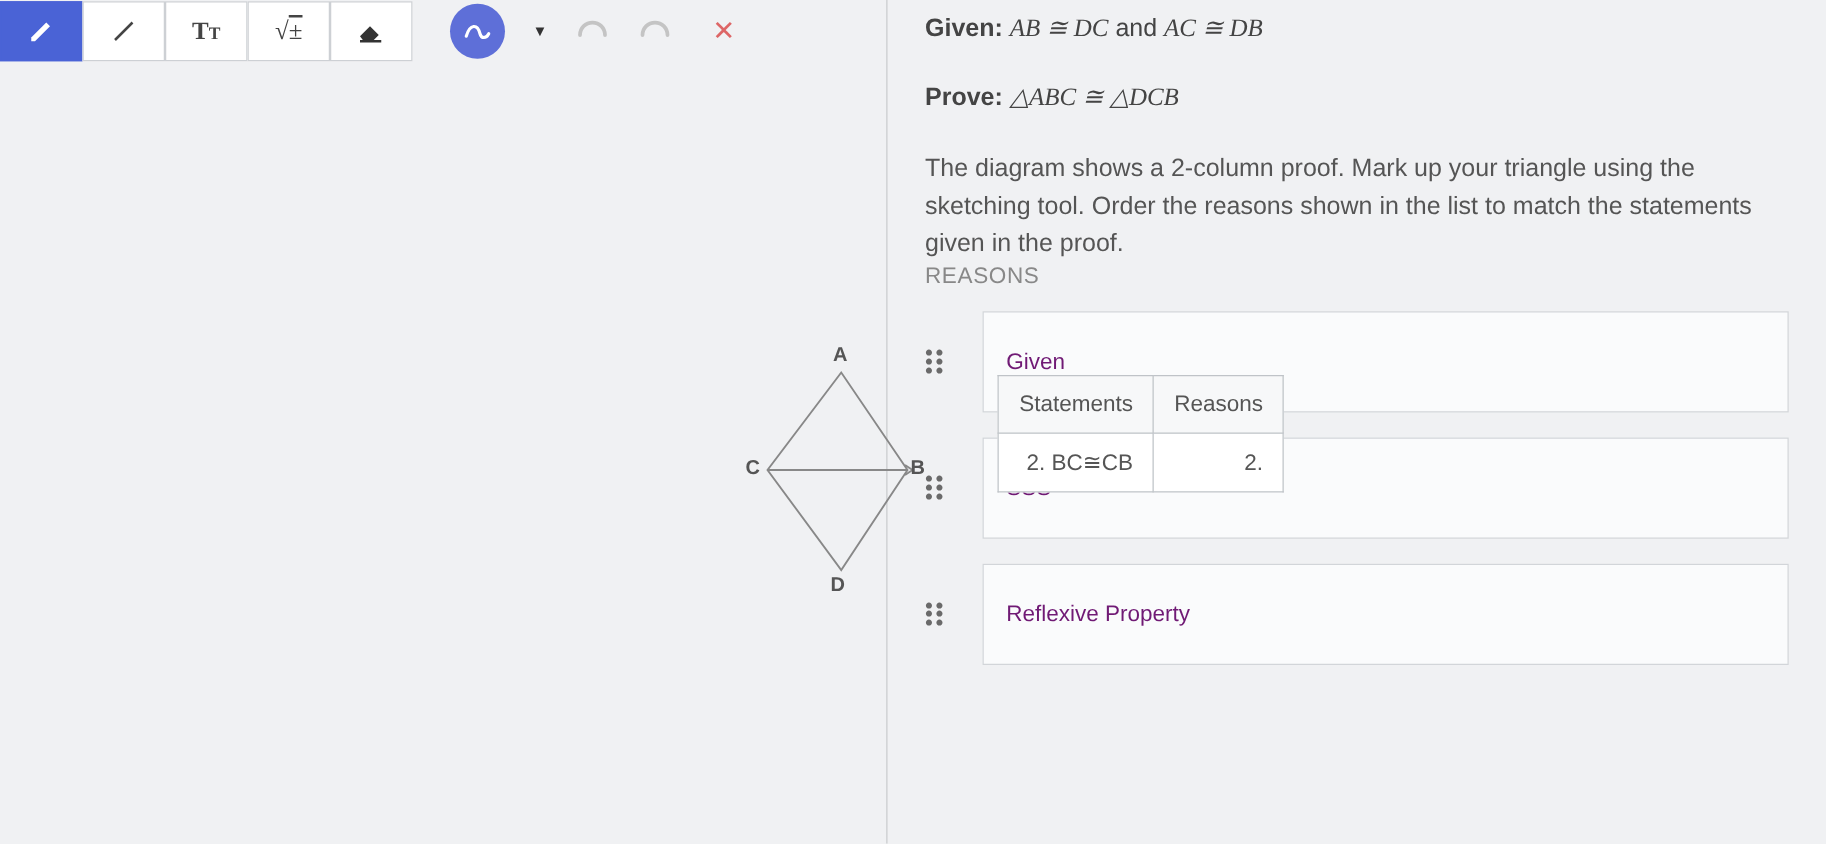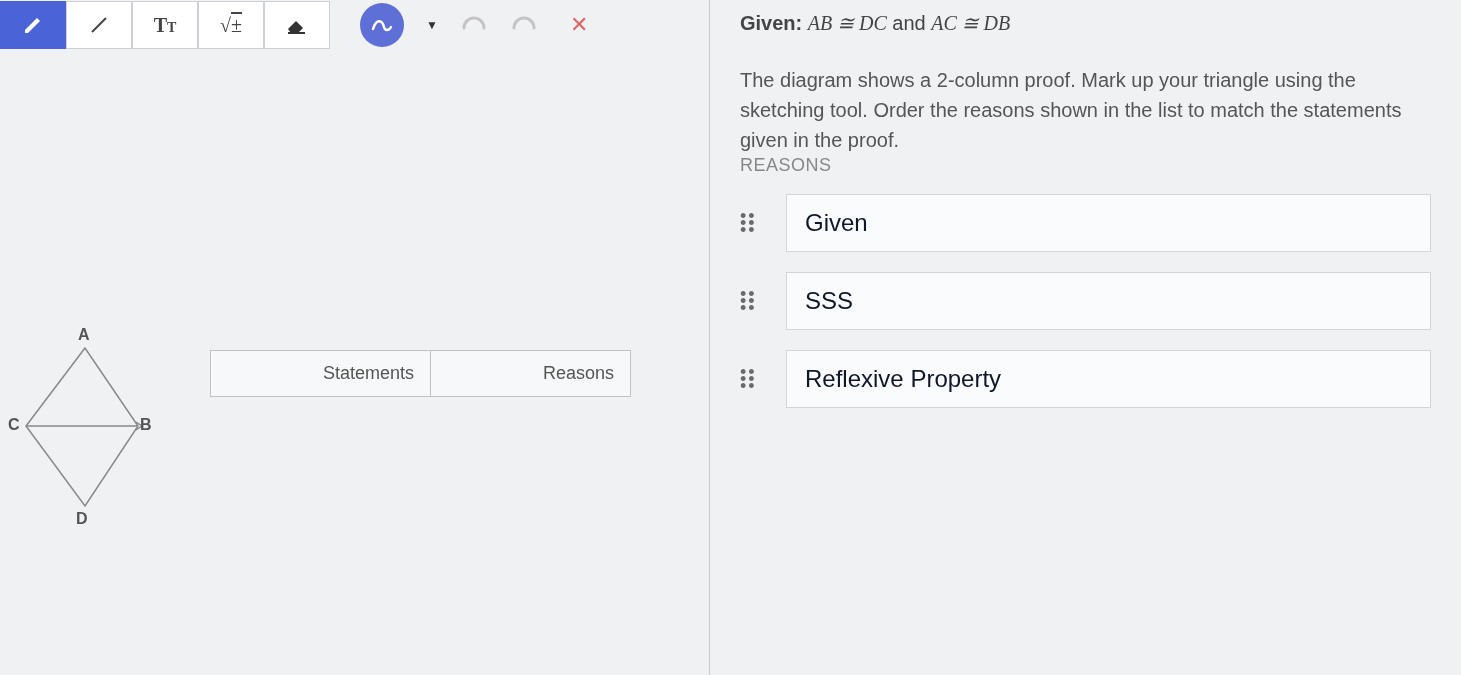--- a/index.html
+++ b/index.html
@@ -10,21 +10,21 @@
     background: #f0f1f3;
     display: flex;
     overflow: hidden;
     color: #3a3a3a;
   }
   .left-pane {
     width: 710px;
     height: 100%;
     border-right: 1px solid #c9cbce;
     display: flex;
-    flex-direction: column;
+    flex-direction: row;
   }
   .right-pane {
     flex: 1;
     height: 100%;
     padding: 10px 30px 20px 30px;
     display: flex;
     flex-direction: column;
   }
   
   .toolbar {
@@ -157,23 +157,23 @@
     display: flex;
     flex-direction: column;
     line-height: 5px;
     gap: 2px;
   }
   .drag-handle span { letter-spacing: 2px; }
   .reason-box {
     flex: 1;
     border: 1px solid #d2d5d9;
     background: #fafbfc;
-    padding: 14px 18px;
-    font-size: 24px;
-    color: #0f172a;
+    padding: 29px 18px;
+    font-size: 18px;
+    color: #701a75;
   }
   .sqrt-sym {
     font-family: 'Times New Roman', serif;
     position: relative;
   }
 </style>
 </head>
 <body>
 
 <div class="left-pane">
@@ -239,32 +239,40 @@
     </div>
 
     <table class="proof-table">
       <thead>
         <tr>
           <th class="col-stmt">Statements</th>
           <th class="col-rsn">Reasons</th>
         </tr>
       </thead>
       <tbody>
+        <tr>
+          <td>2. BC≅CB</td>
+          <td>2.</td>
+        </tr>
       </tbody>
     </table>
   </div>
 </div>
 
 <div class="right-pane">
 
   <div class="problem-text">
     <span class="label">Given:</span>
     <span class="math">AB ≅ DC</span><span> and </span><span class="math">AC ≅ DB</span>
   </div>
 
+  <div class="problem-text">
+    <span class="label">Prove:</span>
+    <span class="math">△ABC ≅ △DCB</span>
+  </div>
 
   <div class="instructions">The diagram shows a 2-column proof. Mark up your triangle using the sketching tool. Order the reasons shown in the list to match the statements given in the proof.</div>
 
   <div class="reasons-header">REASONS</div>
 
   <div class="reason-item">
     <div class="drag-handle">
         <span>••</span>
         <span>••</span>
         <span>••</span>

